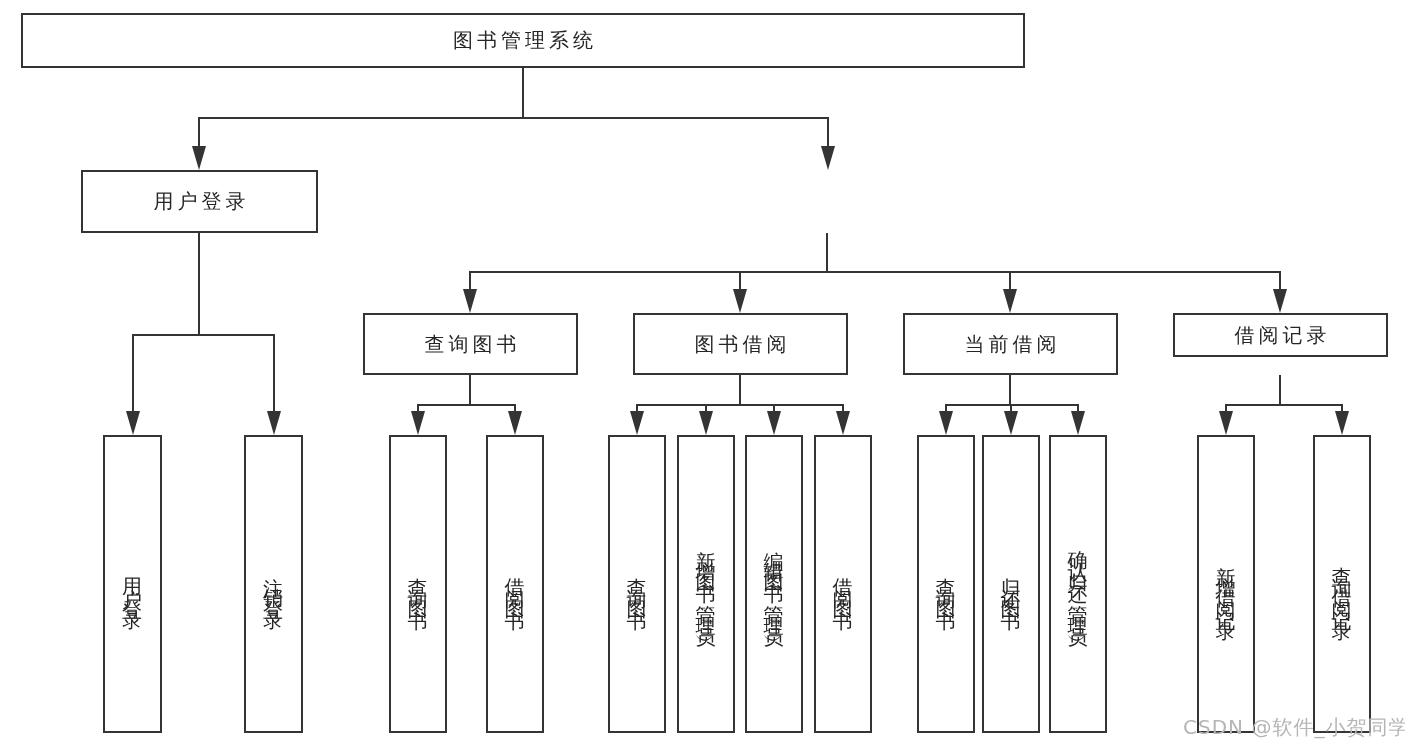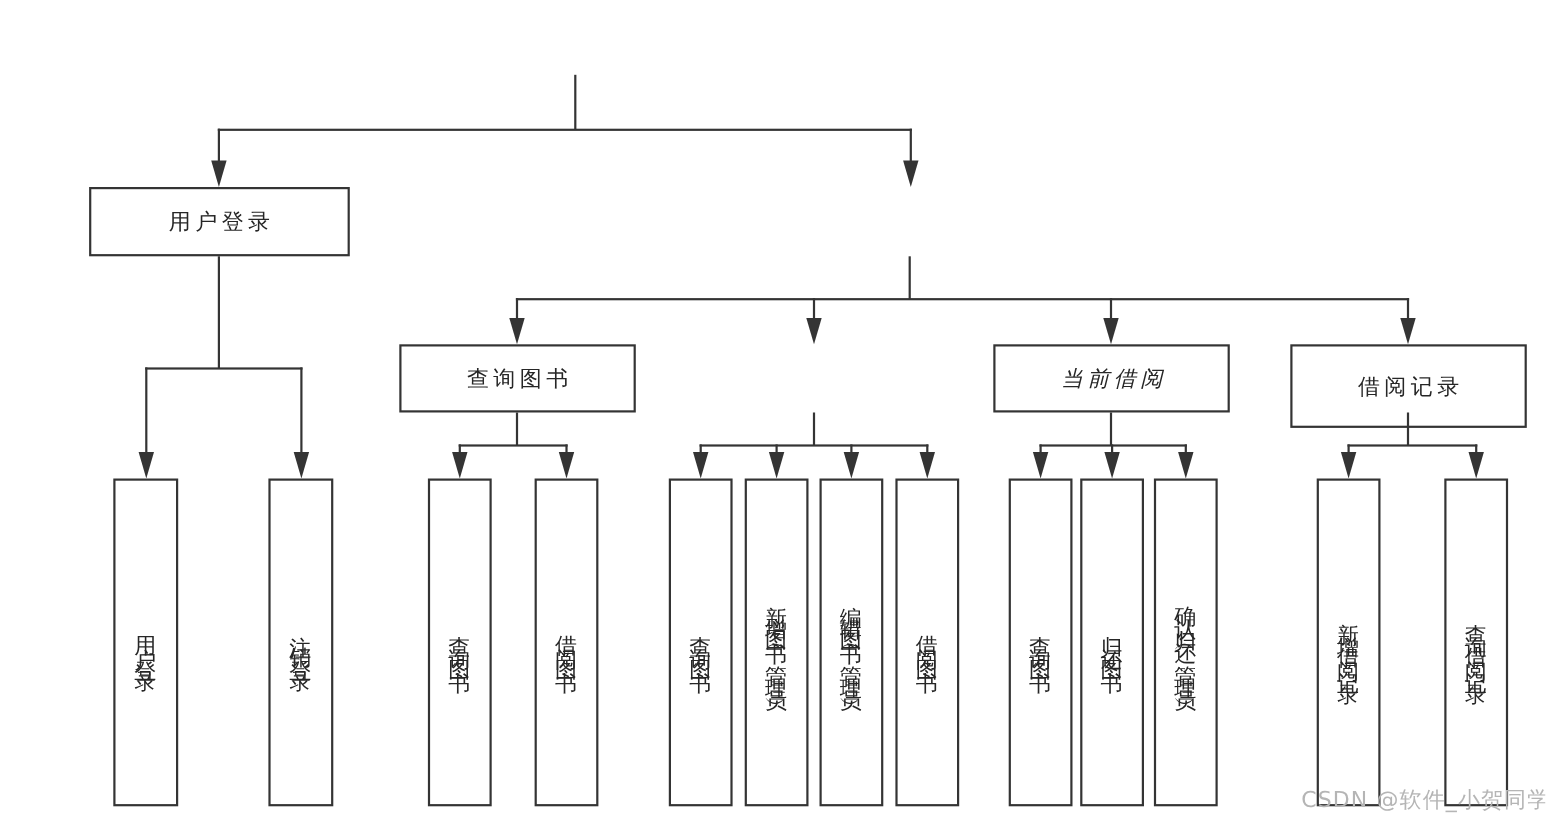--- a/index.html
+++ b/index.html
@@ -27,20 +27,23 @@
   .watermark{
     position:absolute;left:1183px;top:714px;font-size:20px;color:#b5b5b5;
     letter-spacing:1px;white-space:nowrap;z-index:5;
   }
 </style>
 </head>
 <body>
 
 <div class="stage">
 
+  <div class="box" style="left:21px;top:13px;width:1004px;height:55px;">
+    <span>图书管理系统</span>
+  </div>
 
   <div class="vline" style="left:522px;top:68px;height:50px;"></div>
   <div class="hline" style="left:198px;top:117px;width:631px;"></div>
   <div class="vline" style="left:198px;top:117px;height:33px;"></div>
   <div class="tri" style="left:192px;top:146px;"></div>
   <div class="vline" style="left:827px;top:117px;height:33px;"></div>
   <div class="tri" style="left:821px;top:146px;"></div>
 
   <div class="box" style="left:81px;top:170px;width:237px;height:63px;">
     <span>用户登录</span>
@@ -53,24 +56,27 @@
   <div class="vline" style="left:739px;top:271px;height:26px;"></div>
   <div class="tri" style="left:733px;top:289px;"></div>
   <div class="vline" style="left:1009px;top:271px;height:26px;"></div>
   <div class="tri" style="left:1003px;top:289px;"></div>
   <div class="vline" style="left:1279px;top:271px;height:26px;"></div>
   <div class="tri" style="left:1273px;top:289px;"></div>
 
   <div class="box" style="left:363px;top:313px;width:215px;height:62px;">
     <span>查询图书</span>
   </div>
-  <div class="box" style="left:903px;top:313px;width:215px;height:62px;font-style:italic;">
+  <div class="box" style="left:633px;top:313px;width:215px;height:62px;">
+    <span>图书借阅</span>
+  </div>
+  <div class="box" style="left:903px;top:313px;width:215px;height:62px;">
     <span>当前借阅</span>
   </div>
-  <div class="box" style="left:1173px;top:313px;width:215px;height:76px;">
+  <div class="box" style="left:1173px;top:313px;width:215px;height:44px;">
     <span>借阅记录</span>
   </div>
 
   <div class="vline" style="left:198px;top:233px;height:102px;"></div>
   <div class="hline" style="left:132px;top:334px;width:143px;"></div>
   <div class="vline" style="left:132px;top:334px;height:80px;"></div>
   <div class="tri" style="left:126px;top:411px;"></div>
   <div class="vline" style="left:273px;top:334px;height:80px;"></div>
   <div class="tri" style="left:267px;top:411px;"></div>
 

